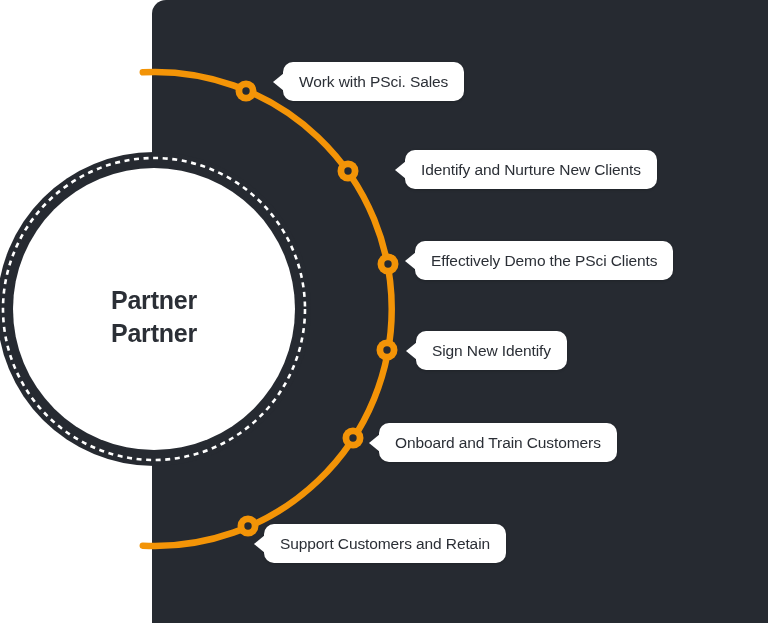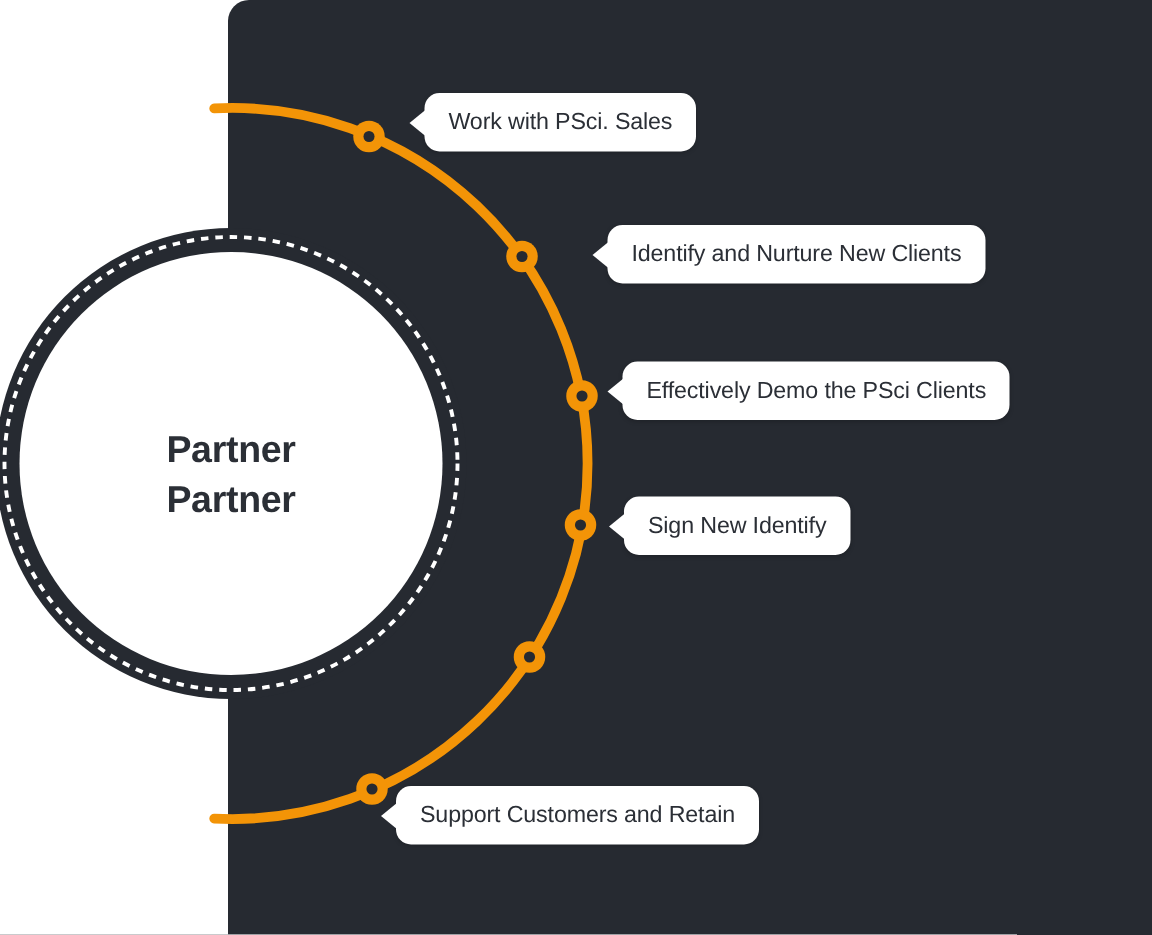--- a/index.html
+++ b/index.html
@@ -65,17 +65,20 @@
   </div>
   <div class="bubble" style="left:405px;top:150px;">
     <span>Identify and Nurture New Clients</span>
   </div>
   <div class="bubble" style="left:415px;top:241px;">
     <span>Effectively Demo the PSci Clients</span>
   </div>
   <div class="bubble" style="left:416px;top:331px;">
     <span>Sign New Identify</span>
   </div>
+  <div class="bubble" style="left:379px;top:423px;">
+    <span>Onboard and Train Customers</span>
+  </div>
   <div class="bubble" style="left:264px;top:524px;">
     <span>Support Customers and Retain</span>
   </div>
 
 </div>
 
 </body></html>

